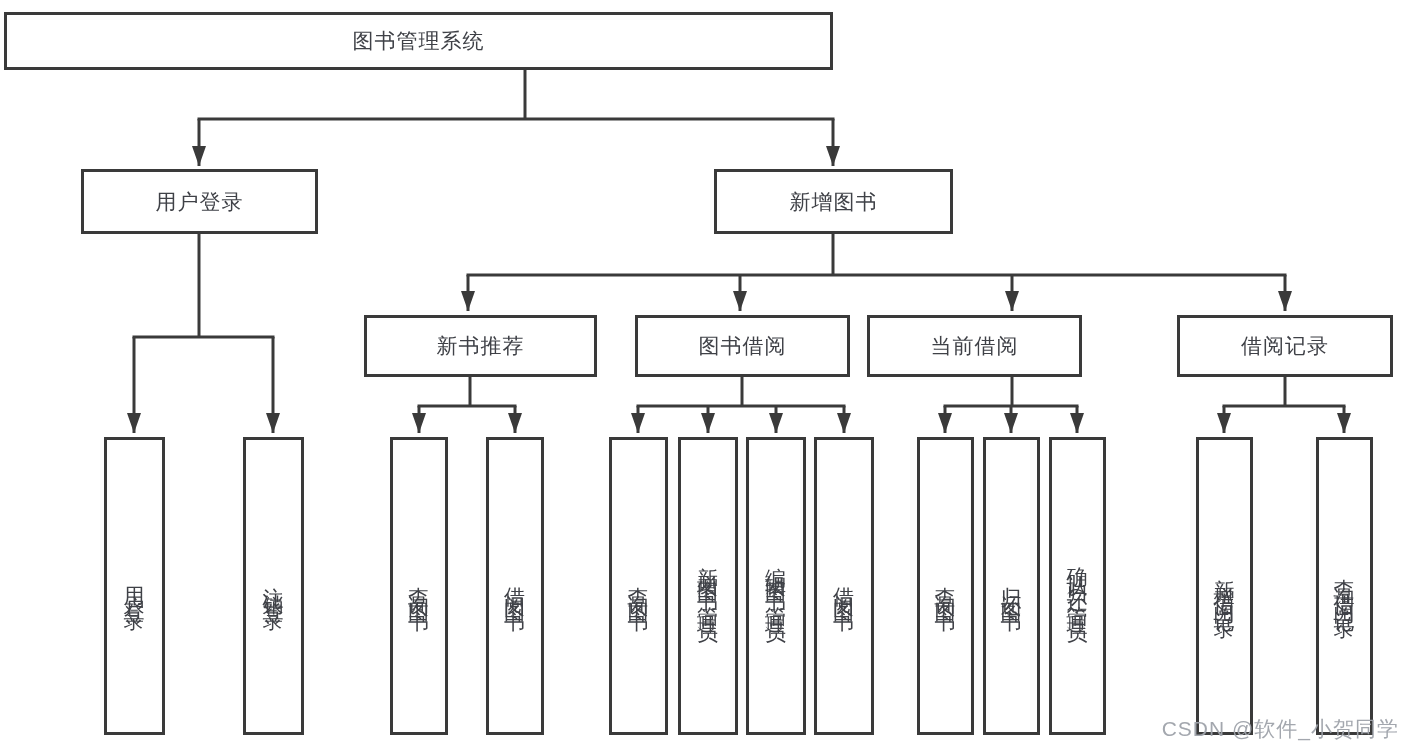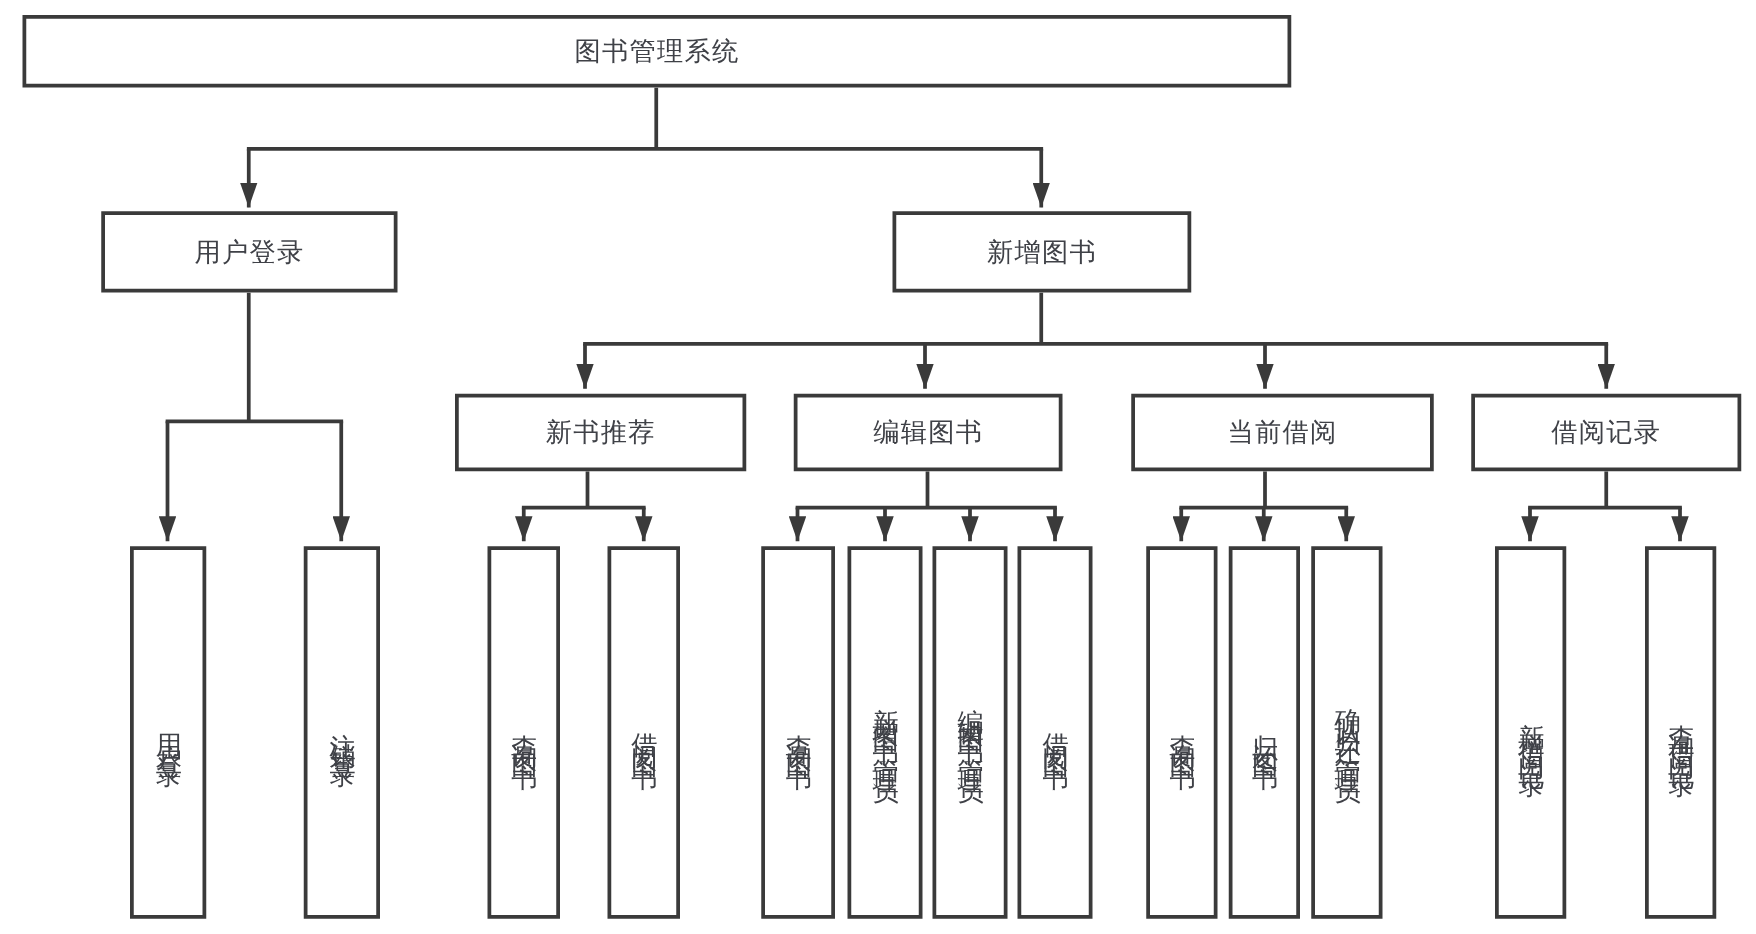--- a/index.html
+++ b/index.html
@@ -93,38 +93,38 @@
       <path d="M1011,406 V433" marker-end="url(#arw)"></path>
       <path d="M1077,406 V433" marker-end="url(#arw)"></path>
 
       <path d="M1285,377 V406"></path>
       <path d="M1224,406 H1344" stroke-linecap="square"></path>
       <path d="M1224,406 V433" marker-end="url(#arw)"></path>
       <path d="M1344,406 V433" marker-end="url(#arw)"></path>
     </g>
   </svg>
 
-  <div class="box h" style="left:18px;top:12px;width:1015px;height:58px">
+  <div class="box h" style="left:4px;top:12px;width:829px;height:58px">
     <span class="lbl">图书管理系统</span>
   </div>
 
   <div class="box h" style="left:81px;top:169px;width:237px;height:65px">
     <span class="lbl">用户登录</span>
   </div>
   <div class="box h" style="left:714px;top:169px;width:239px;height:65px">
     <span class="lbl">新增图书</span>
   </div>
 
   <div class="box h" style="left:364px;top:315px;width:233px;height:62px">
     <span class="lbl">新书推荐</span>
   </div>
   <div class="box h" style="left:635px;top:315px;width:215px;height:62px">
-    <span class="lbl">编辑图书</span>
+    <span class="lbl">图书借阅</span>
   </div>
-  <div class="box h" style="left:905px;top:315px;width:242px;height:62px">
+  <div class="box h" style="left:867px;top:315px;width:215px;height:62px">
     <span class="lbl">当前借阅</span>
   </div>
   <div class="box h" style="left:1177px;top:315px;width:216px;height:62px">
     <span class="lbl">借阅记录</span>
   </div>
 
   <div class="box v" style="left:104px;top:437px;width:61px;height:298px">
     <span class="lbl">用户登录</span>
   </div>
   <div class="box v" style="left:243px;top:437px;width:61px;height:298px">
@@ -161,14 +161,15 @@
     <span class="lbl">确认归还（管理员）</span>
   </div>
 
   <div class="box v" style="left:1196px;top:437px;width:57px;height:298px">
     <span class="lbl">新增借阅记录</span>
   </div>
   <div class="box v" style="left:1316px;top:437px;width:57px;height:298px">
     <span class="lbl">查询借阅记录</span>
   </div>
 
+  <div class="watermark">CSDN @软件_小贺同学</div>
 
 </div>
 
 </body></html>

